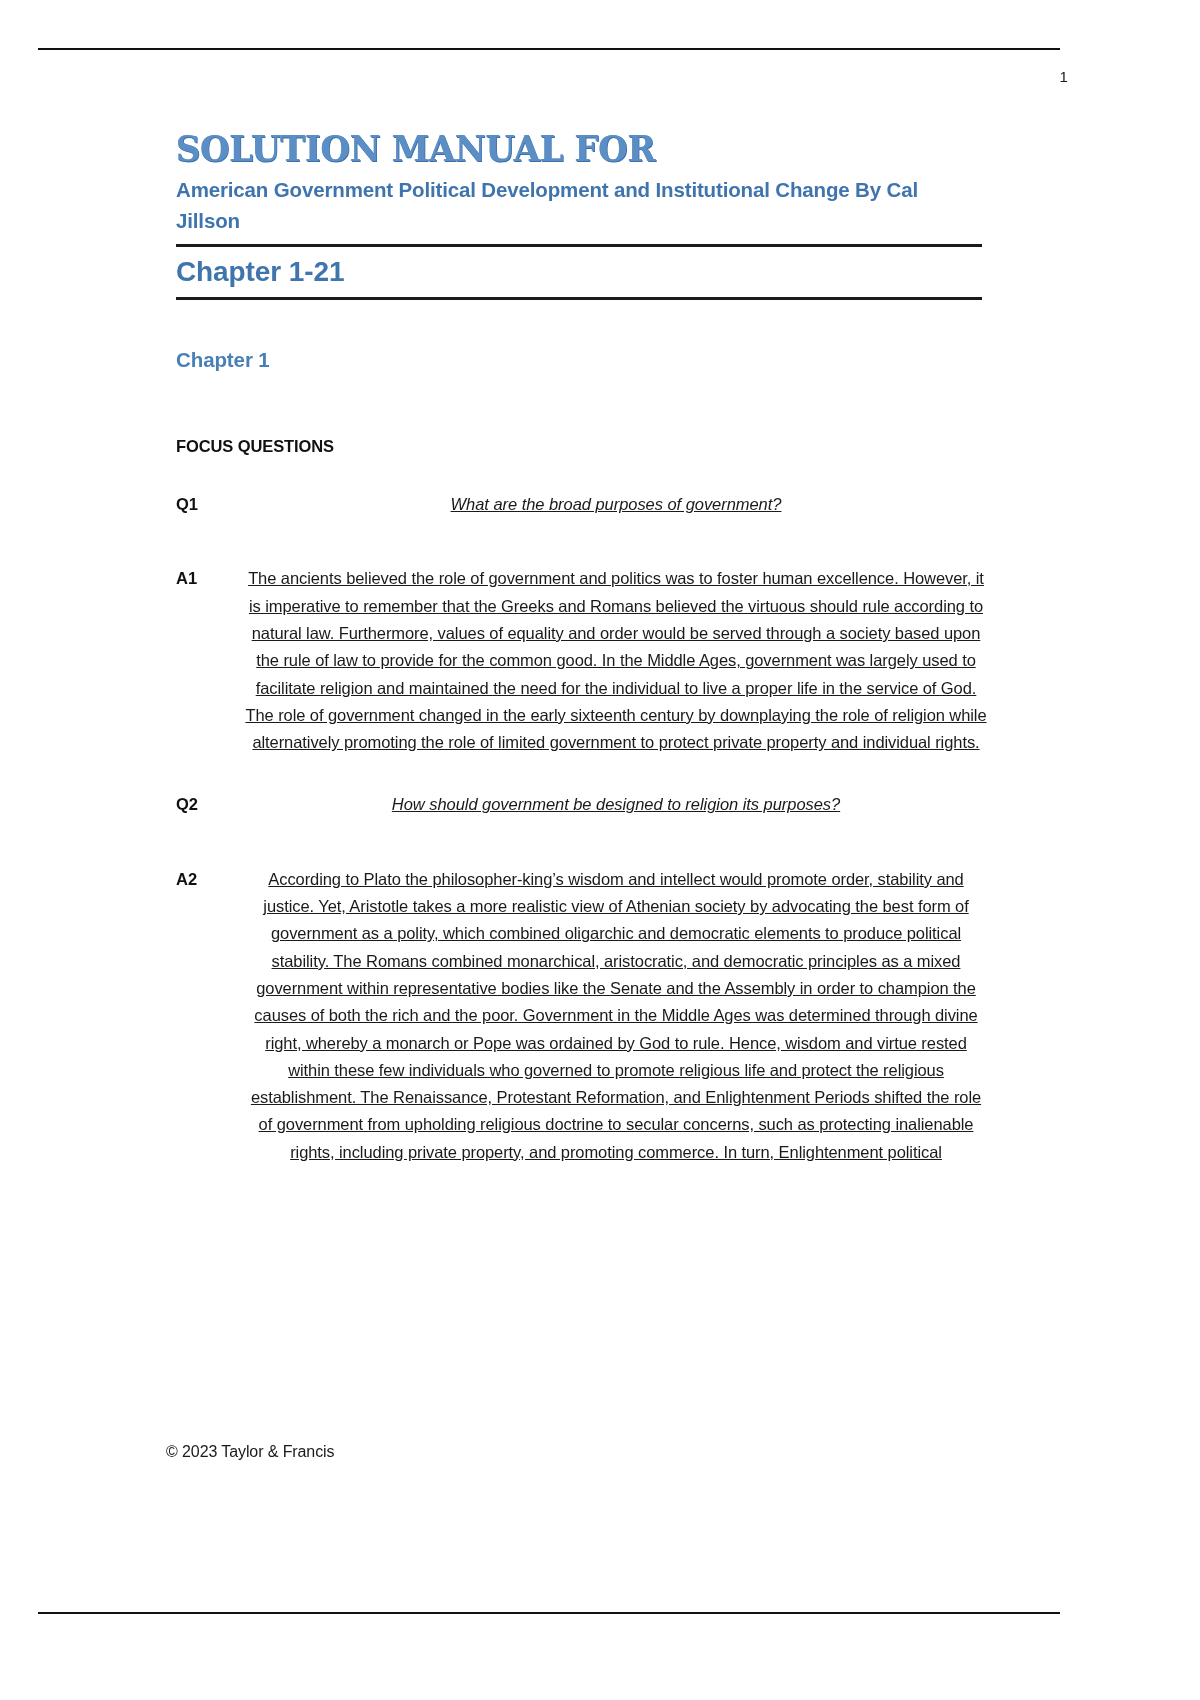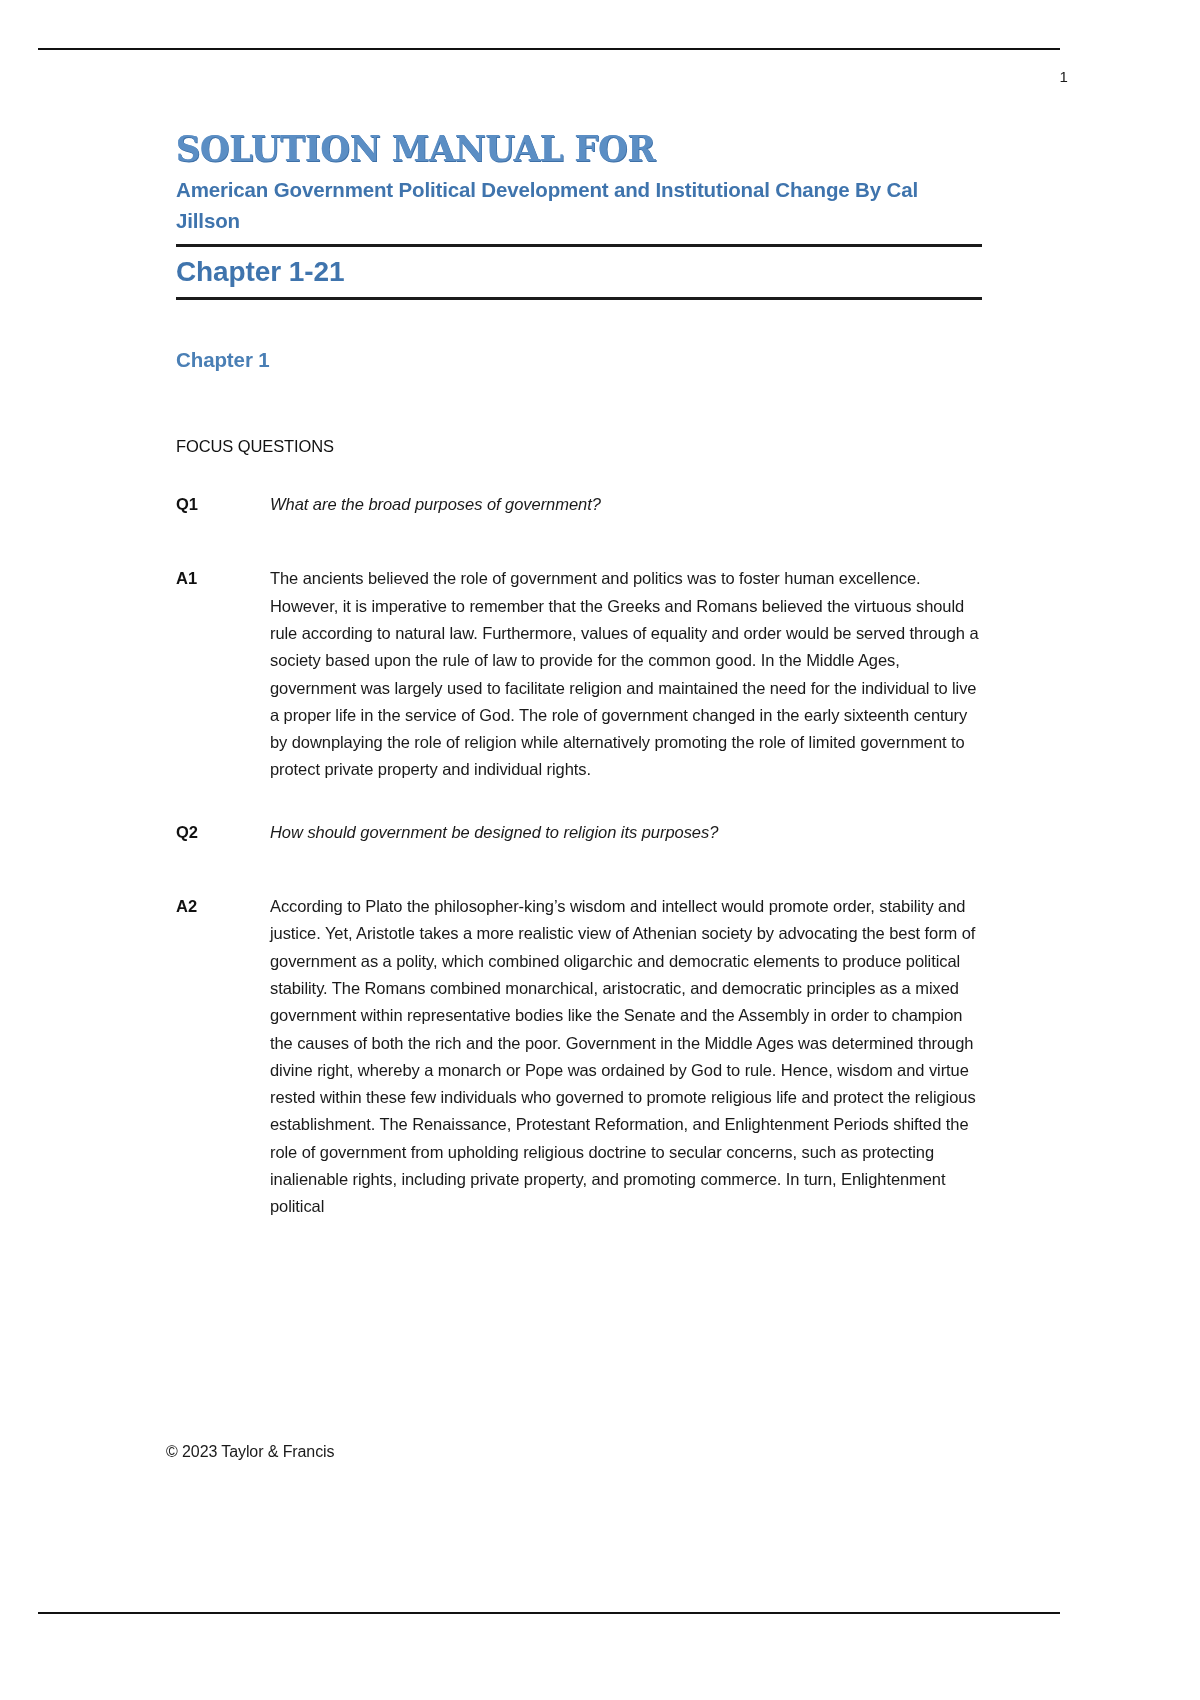--- a/index.html
+++ b/index.html
@@ -104,49 +104,49 @@
   }
   .chapter-title {
     font-size: 20.5px;
     font-weight: bold;
     color: #2e5f96;
     margin: 5px 0 0 0;
     letter-spacing: 0.1px;
   }
   .focus-heading {
     font-size: 16.5px;
-    font-weight: normal;
+    font-weight: bold;
     color: #111111;
     margin: 65px 0 0 0;
     letter-spacing: -0.1px;
   }
   
   .qa-block {
     display: flex;
     margin-top: 35px;
     width: 812px;
-    gap: 26px;
   }
   .qa-block.answer {
     margin-top: 47px;
   }
   .qa-label {
     flex: 0 0 68px;
     font-size: 16.5px;
     font-weight: bold;
     color: #111111;
     line-height: 1.62;
   }
   .qa-text {
     flex: 1 1 auto;
     font-size: 16.5px;
     color: #1a1a1a;
     line-height: 1.655;
-    text-align: left;
+    text-align: center;
     letter-spacing: -0.08px;
+    text-decoration: underline;
   }
   .qa-text.question {
     font-style: italic;
     letter-spacing: -0.05px;
   }
   .footer-copyright {
     position: absolute;
     left: 166px;
     top: 1443px;
     font-size: 16px;

